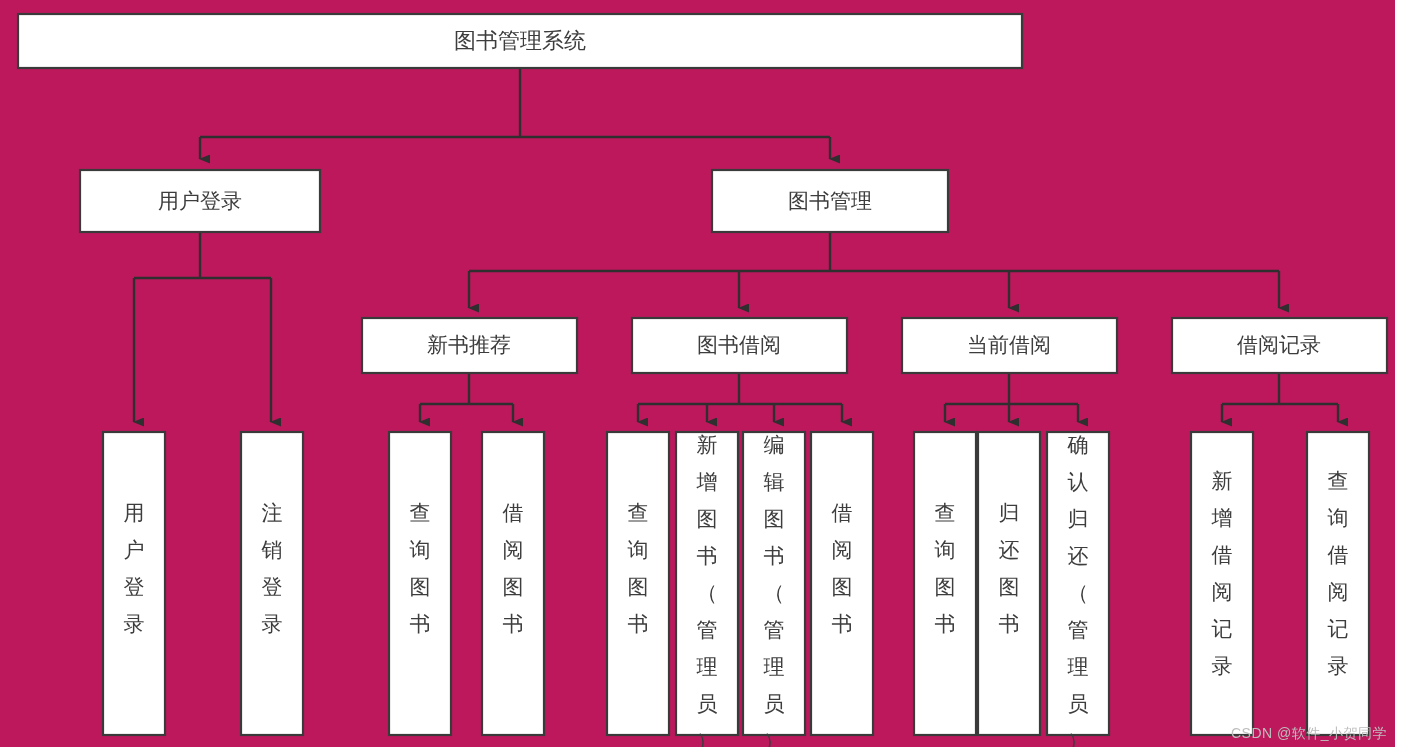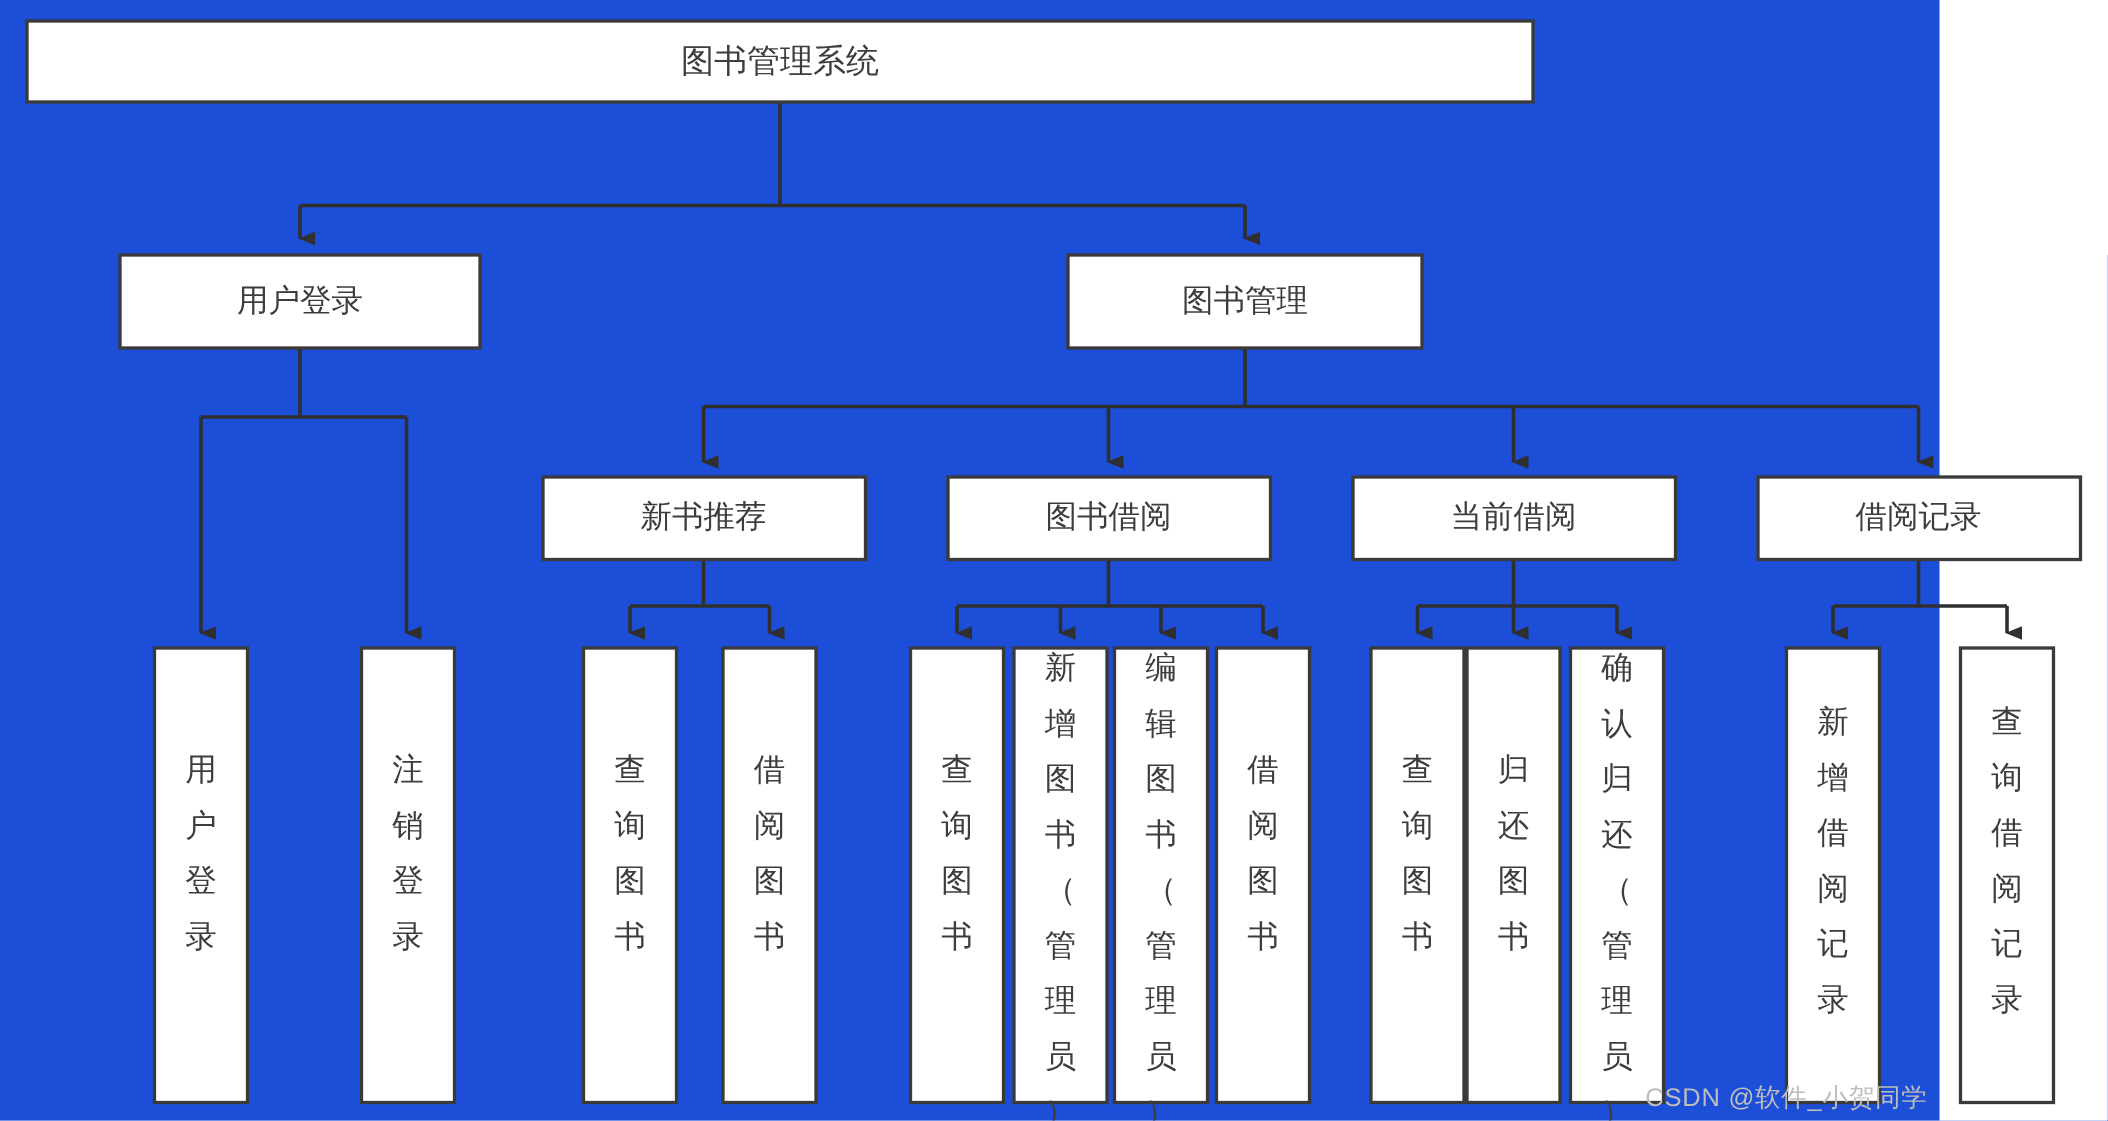--- a/index.html
+++ b/index.html
@@ -8,23 +8,23 @@
     background: #ffffff;
   }
   body {
     width: 1405px;
     height: 747px;
     font-family: "Liberation Sans", "DejaVu Sans", sans-serif;
     overflow: hidden;
   }
   #diagram-root {
     position: relative;
-    width: 1293px;
+    width: 1395px;
     height: 747px;
-    background: #1d4ed8;
+    background: #be185d;
     text-align: center;
   }
   svg#flow-svg {
     position: absolute;
     left: 0;
     top: 0;
     width: 1405px;
     height: 747px;
     display: block;
   }
@@ -52,21 +52,21 @@
   .connector {
     stroke: #2f2f2f;
     stroke-width: 2.4;
     fill: none;
   }
   .watermark {
     position: absolute;
     right: 8px;
     bottom: 4px;
     color: #bdbdbd;
-    font-size: 17px;
+    font-size: 14px;
     font-family: "Liberation Sans", "DejaVu Sans", sans-serif;
     letter-spacing: 0.5px;
     white-space: nowrap;
     pointer-events: none;
   }
 </style>
 </head>
 <body>
 
 <div id="diagram-root">

